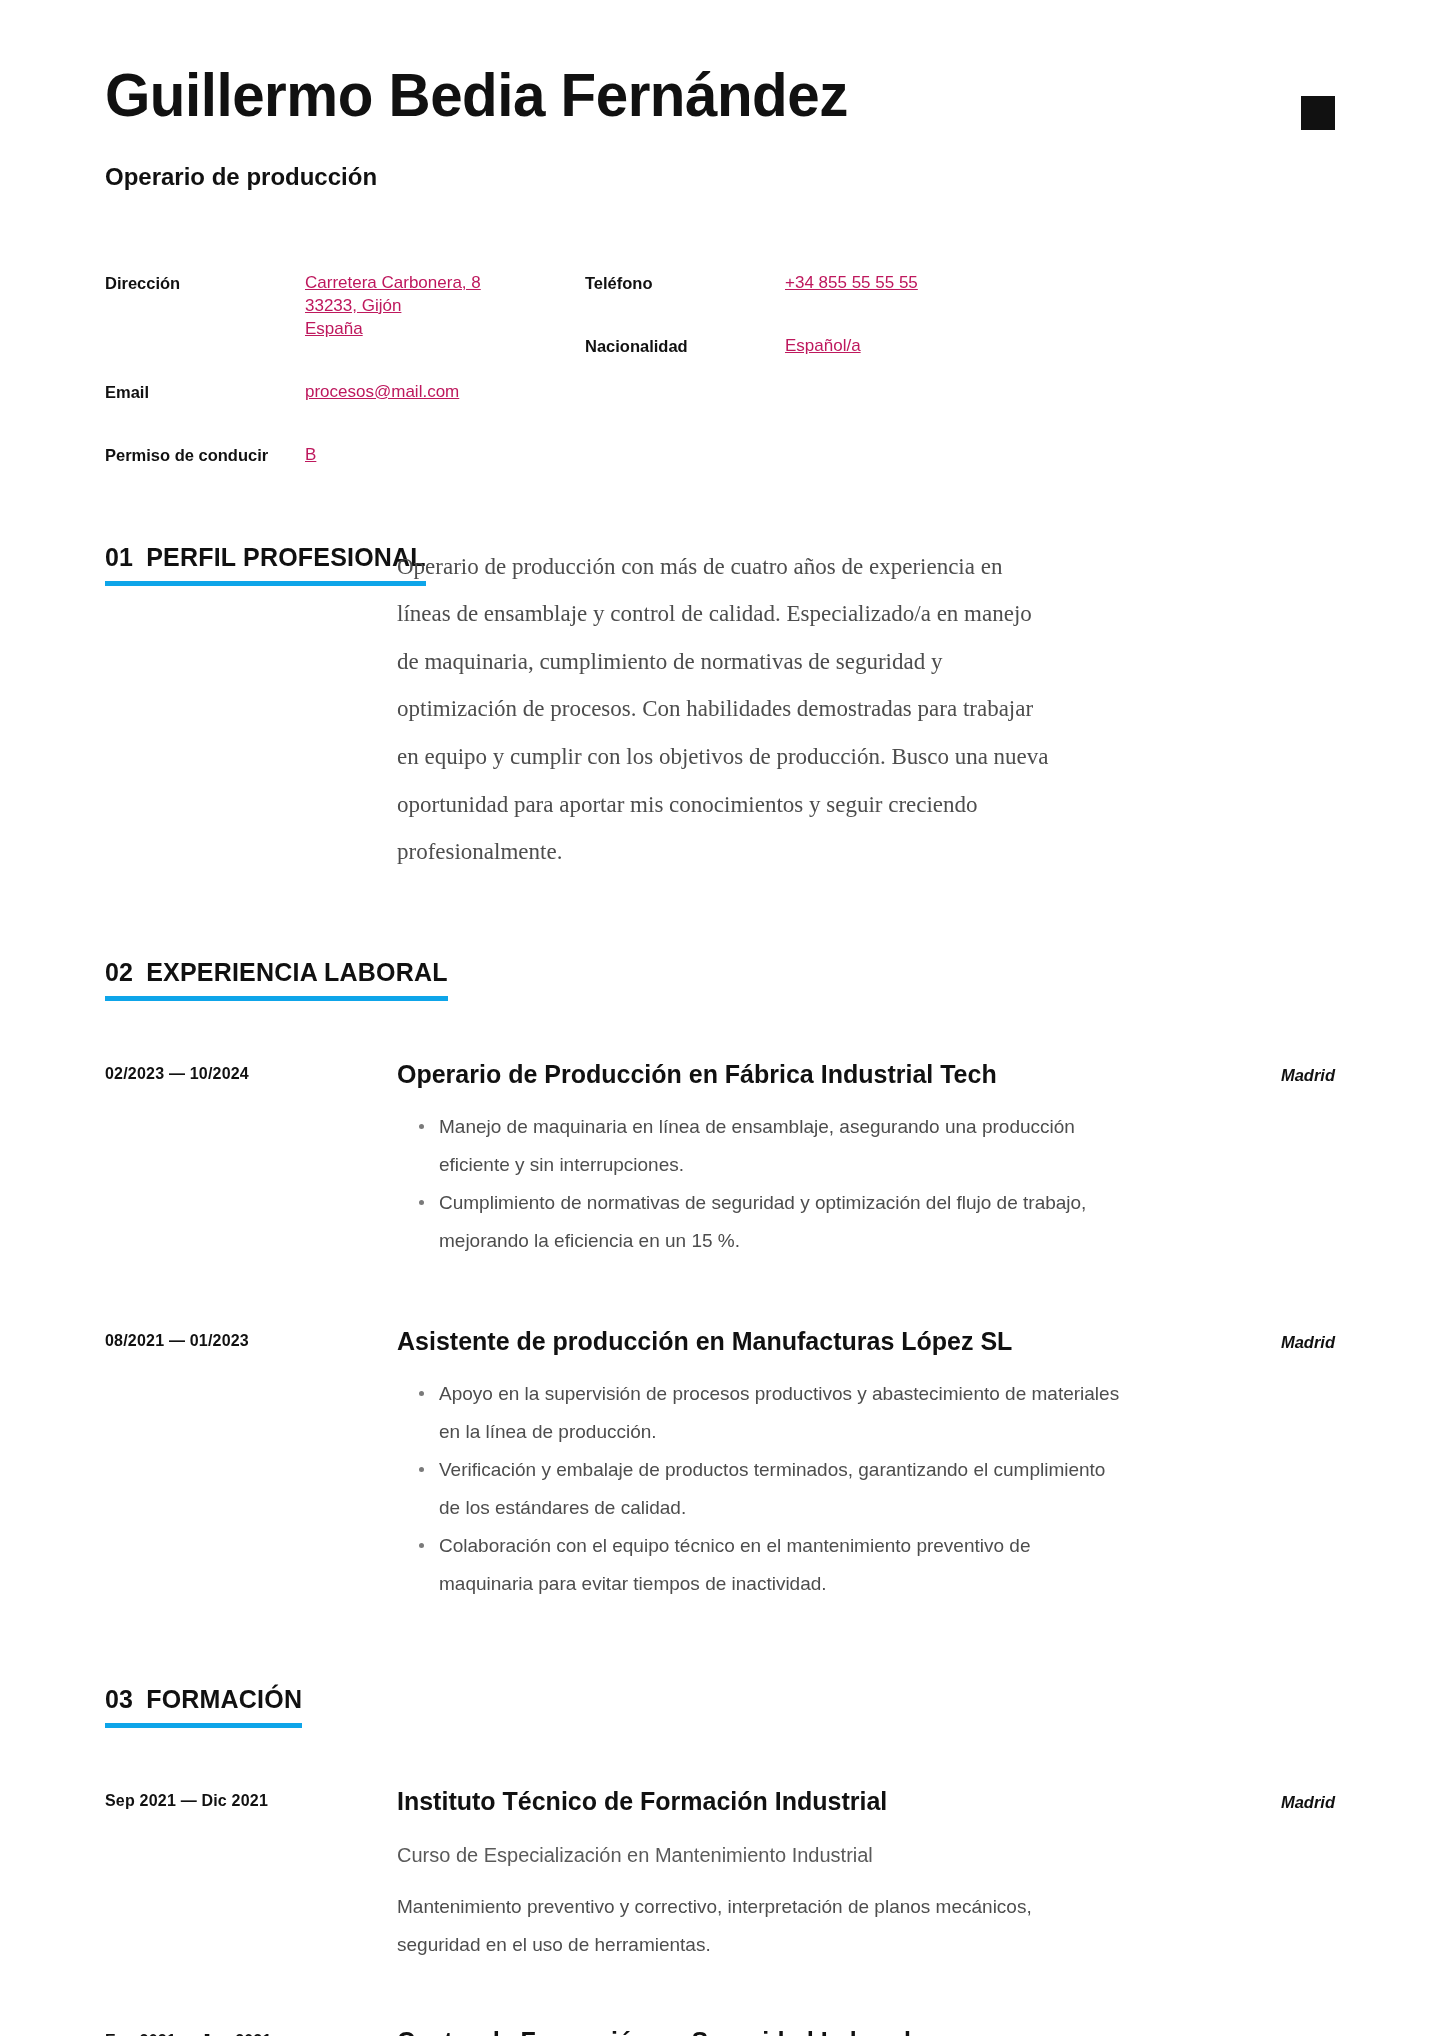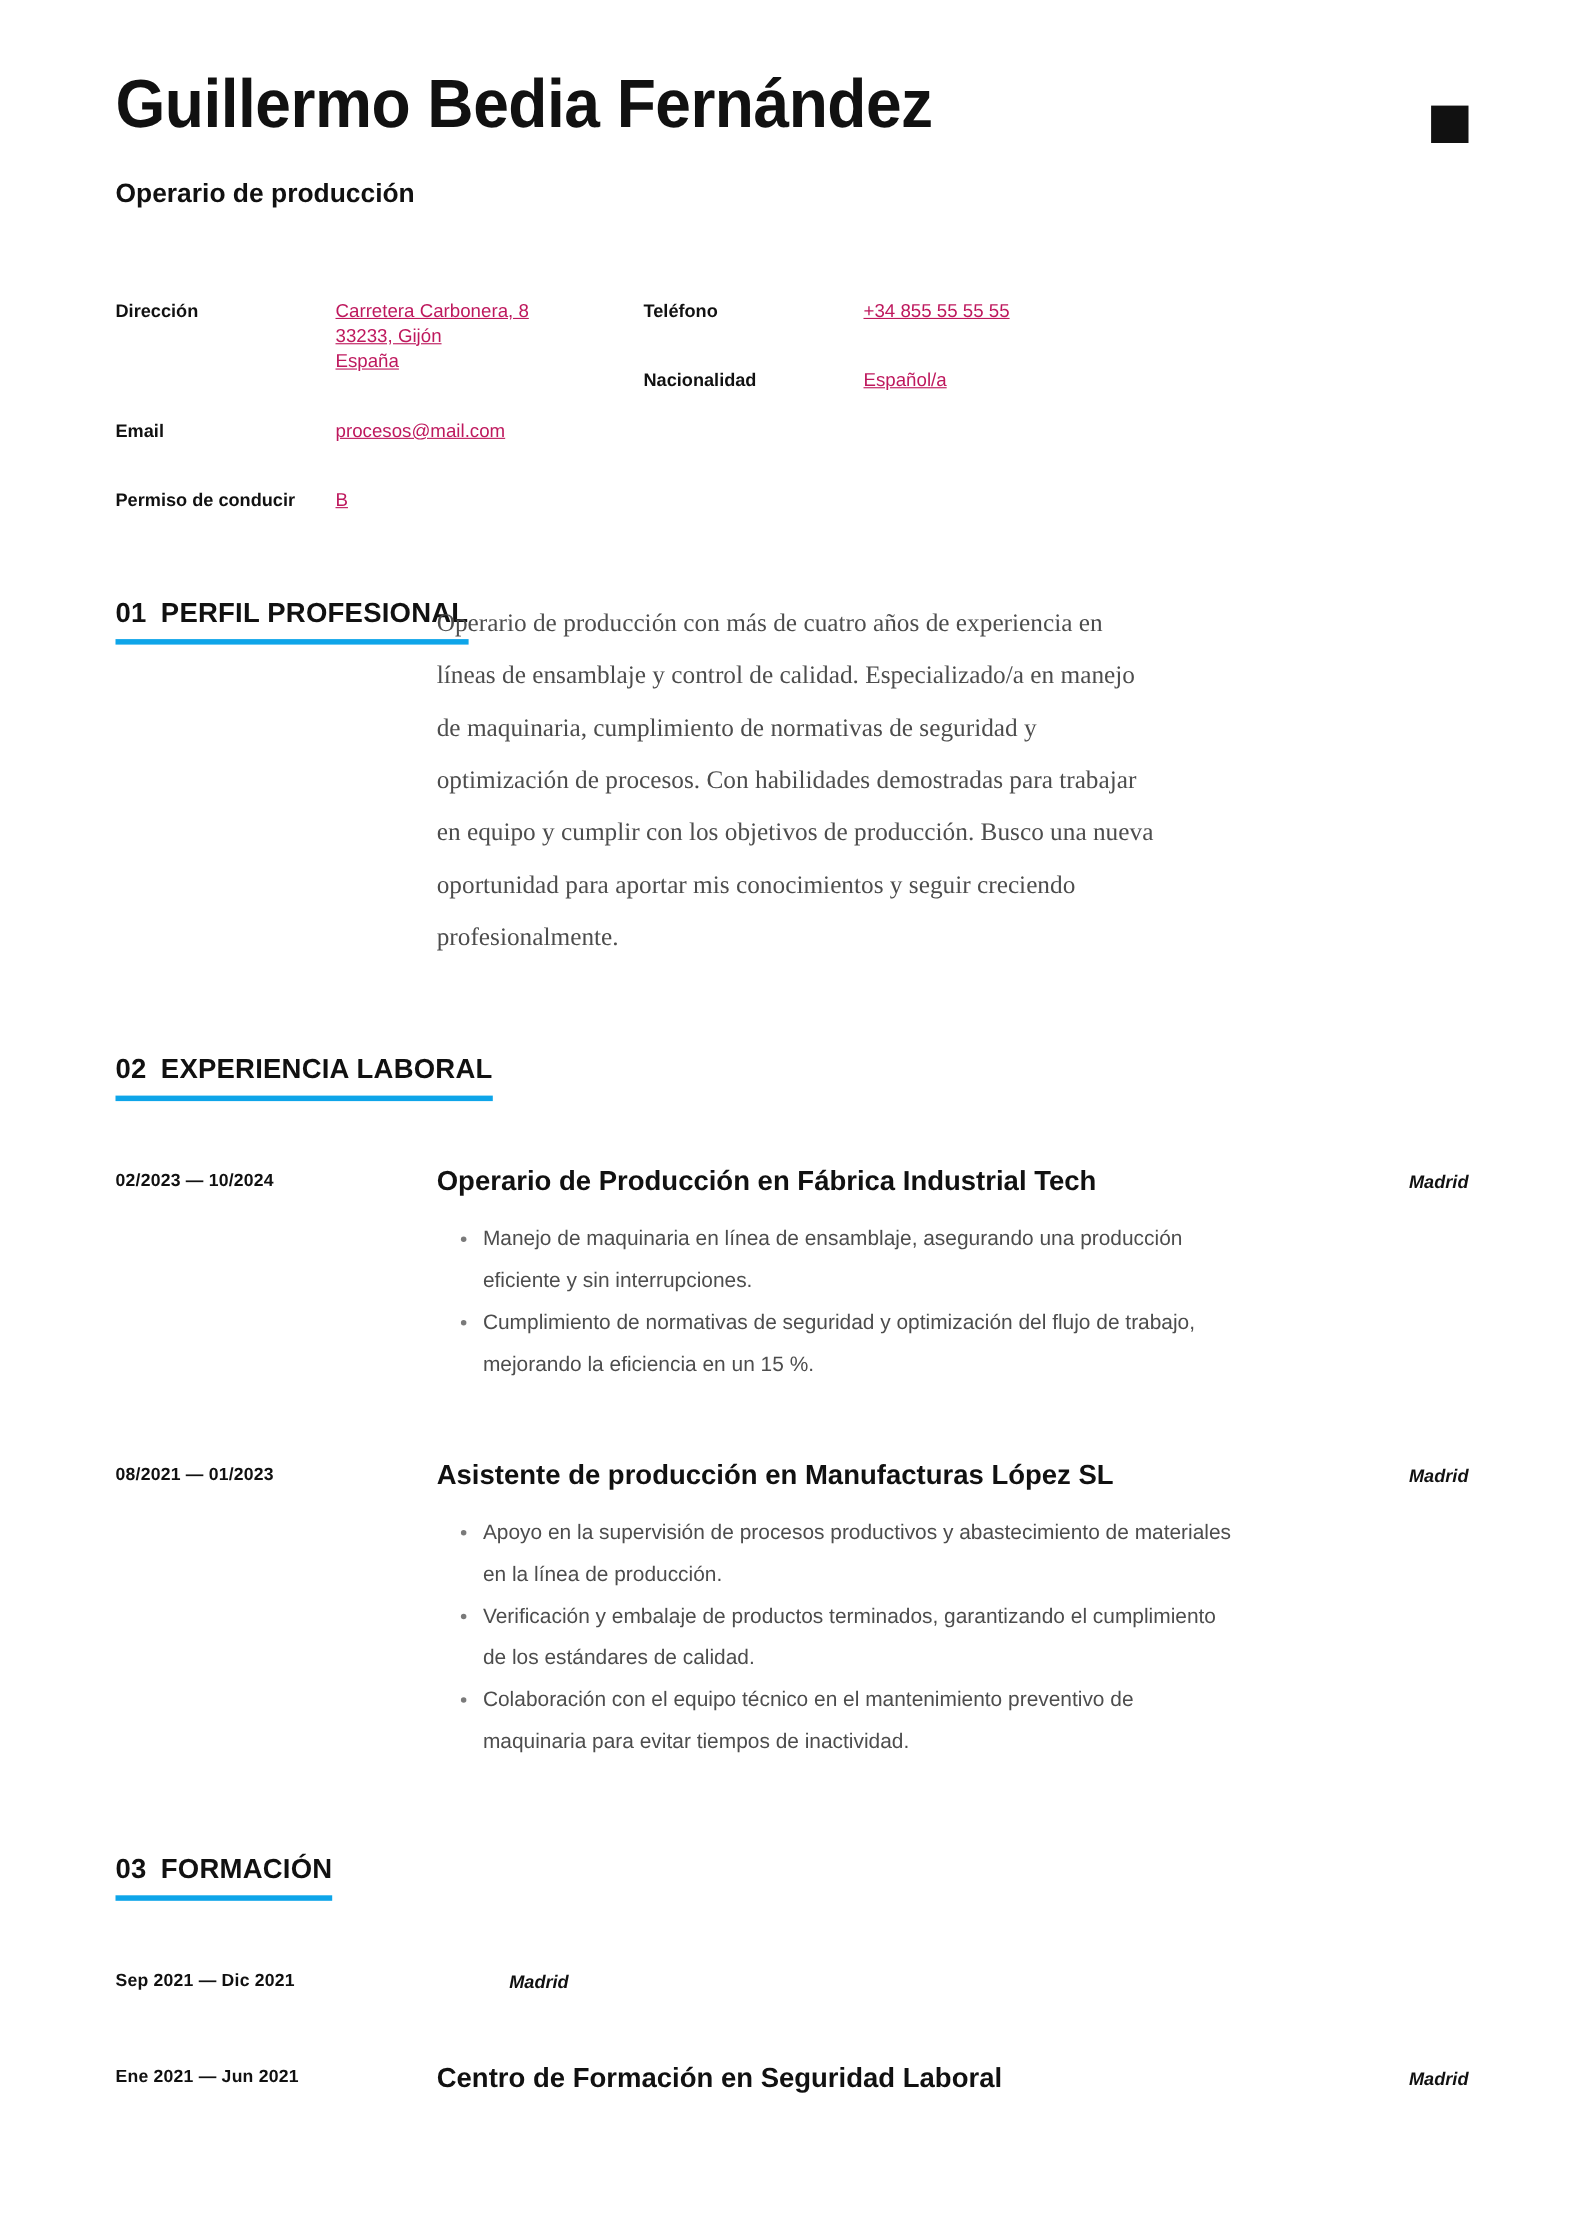--- a/index.html
+++ b/index.html
@@ -300,20 +300,25 @@
     <div class="section-head">
       <div class="section-head-inner">
         <span class="section-title">
           <span class="section-num">03</span><span>FORMACIÓN</span>
         </span>
       </div>
     </div>
 
     <div class="entry">
       <div class="entry-date">Sep 2021 — Dic 2021</div>
+      <div class="entry-main">
+        <div class="entry-title">Instituto Técnico de Formación Industrial</div>
+        <div class="edu-sub">Curso de Especialización en Mantenimiento Industrial</div>
+        <div class="edu-desc">Mantenimiento preventivo y correctivo, interpretación de planos mecánicos, seguridad en el uso de herramientas.</div>
+      </div>
       <div class="entry-loc">Madrid</div>
     </div>
 
     <div class="entry" style="margin-top:62px;">
       <div class="entry-date">Ene 2021 — Jun 2021</div>
       <div class="entry-main">
         <div class="entry-title">Centro de Formación en Seguridad Laboral</div>
       </div>
       <div class="entry-loc">Madrid</div>
     </div>

